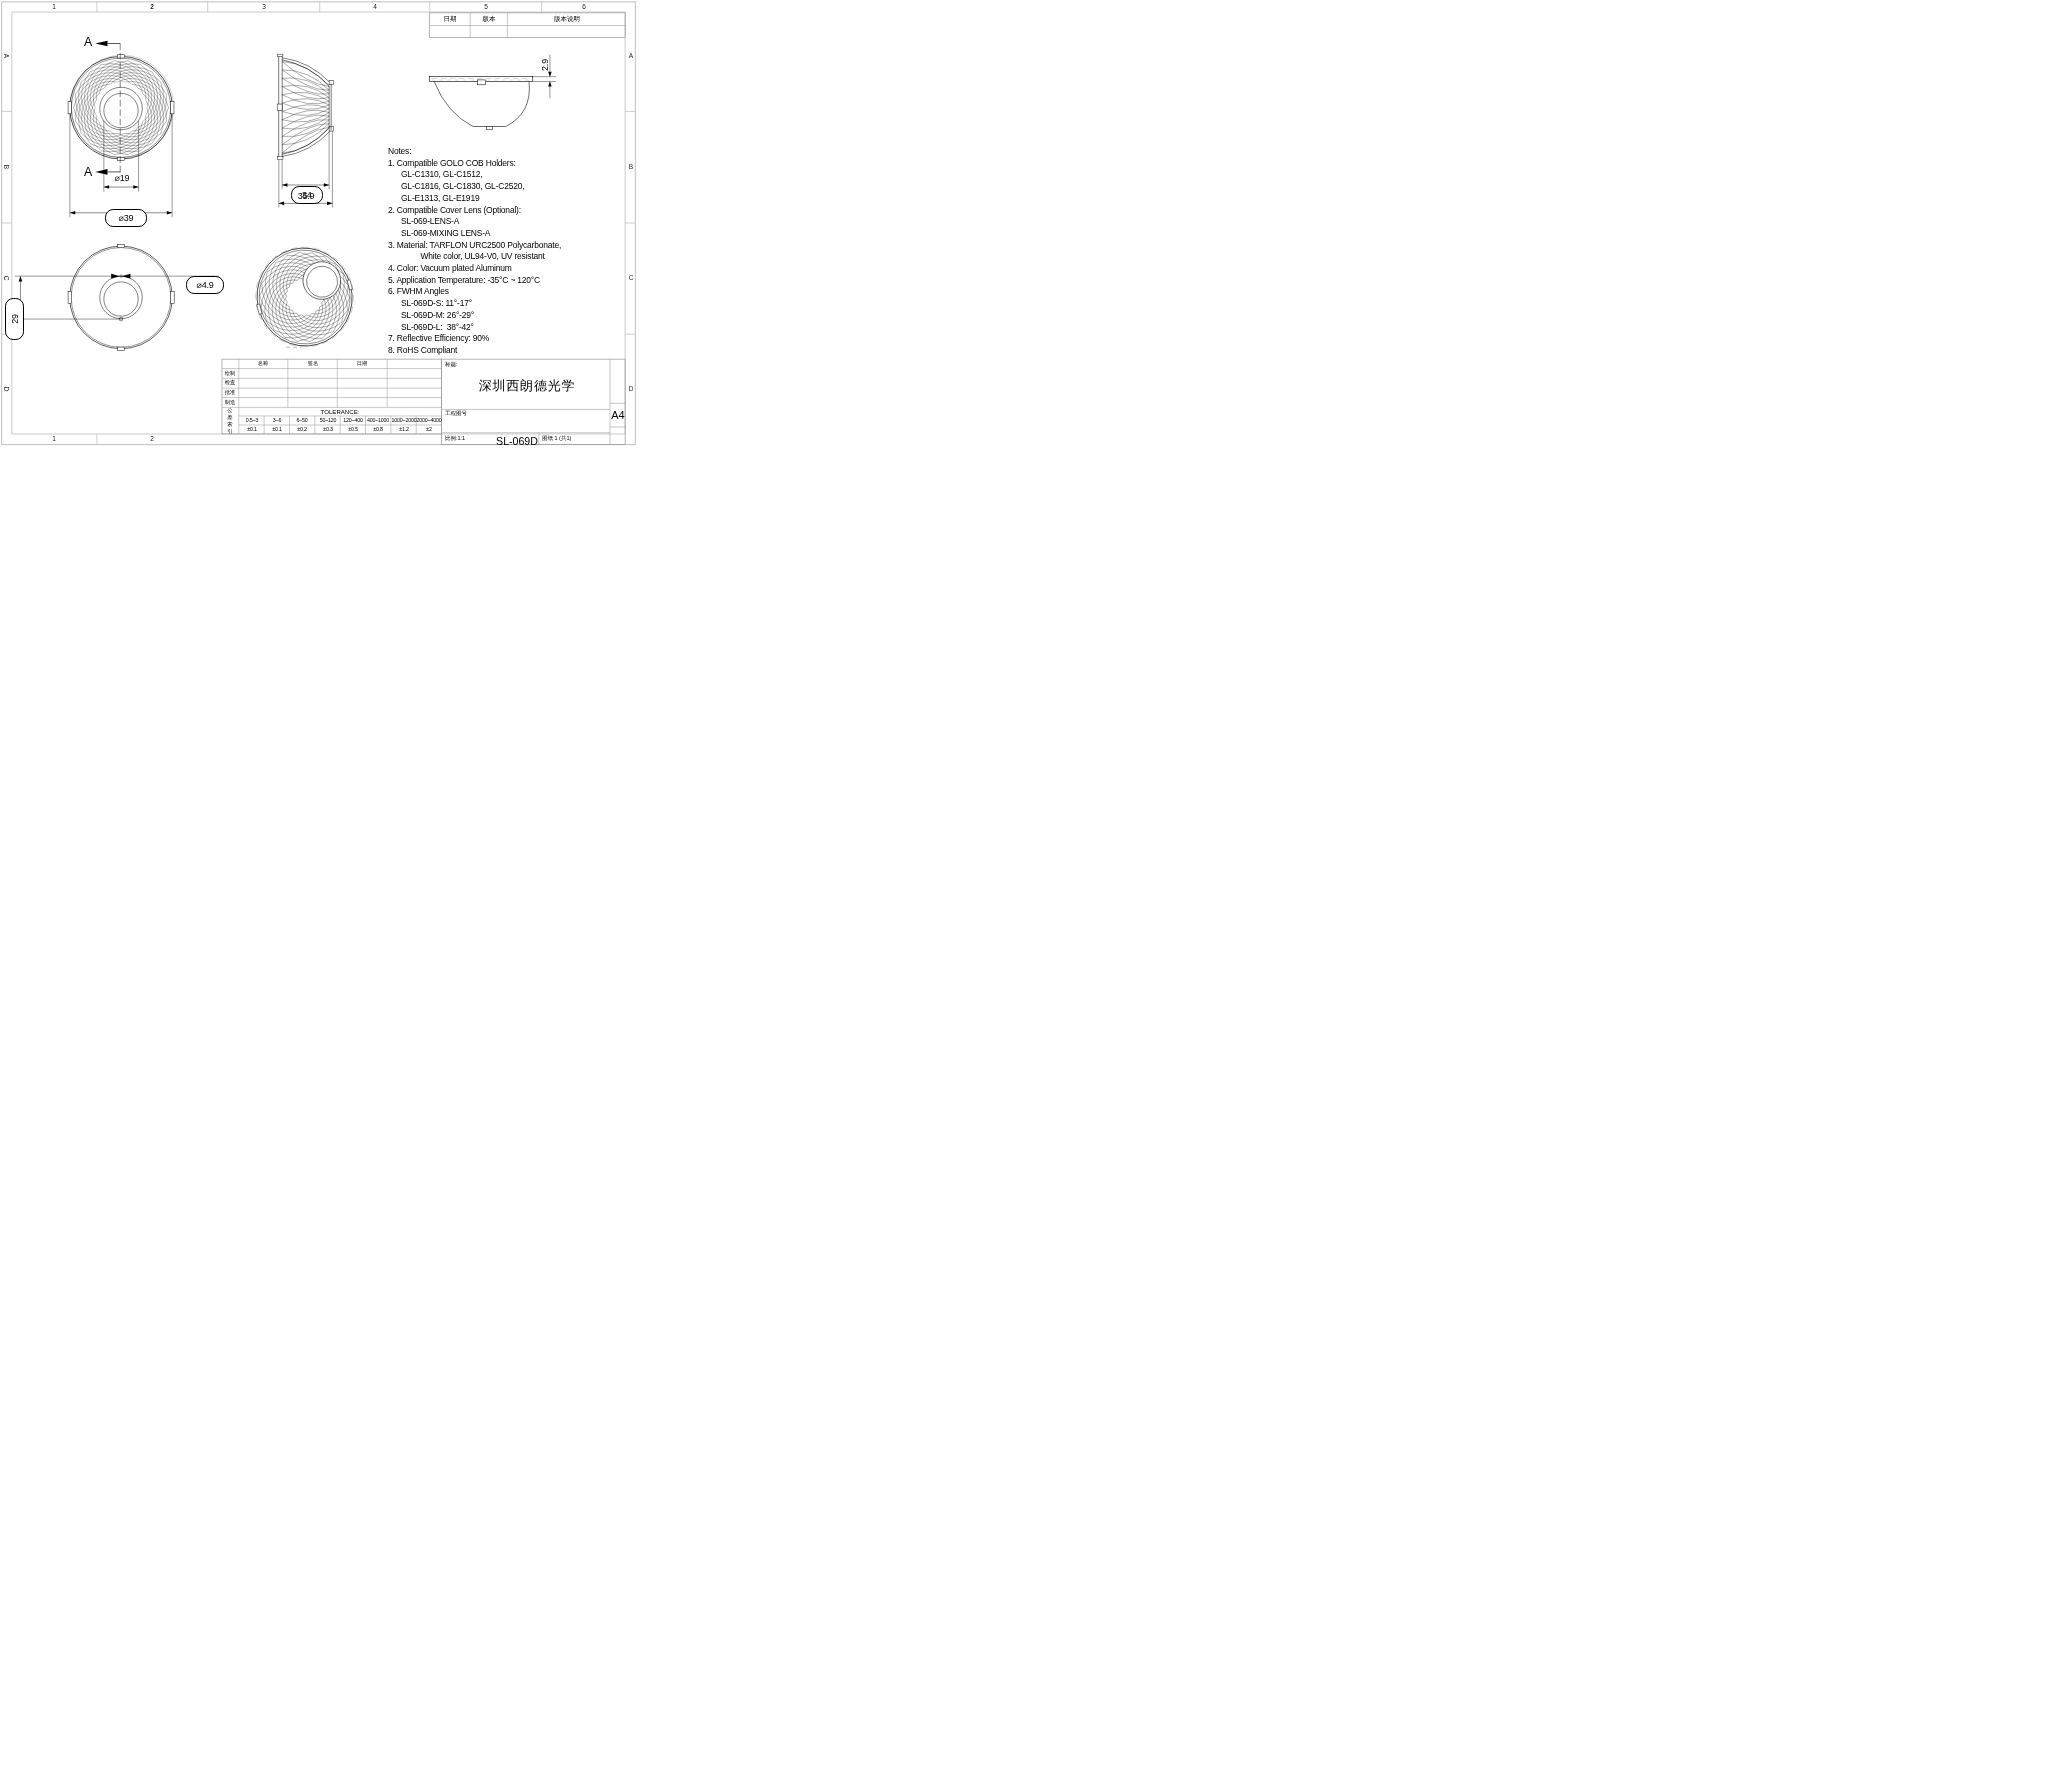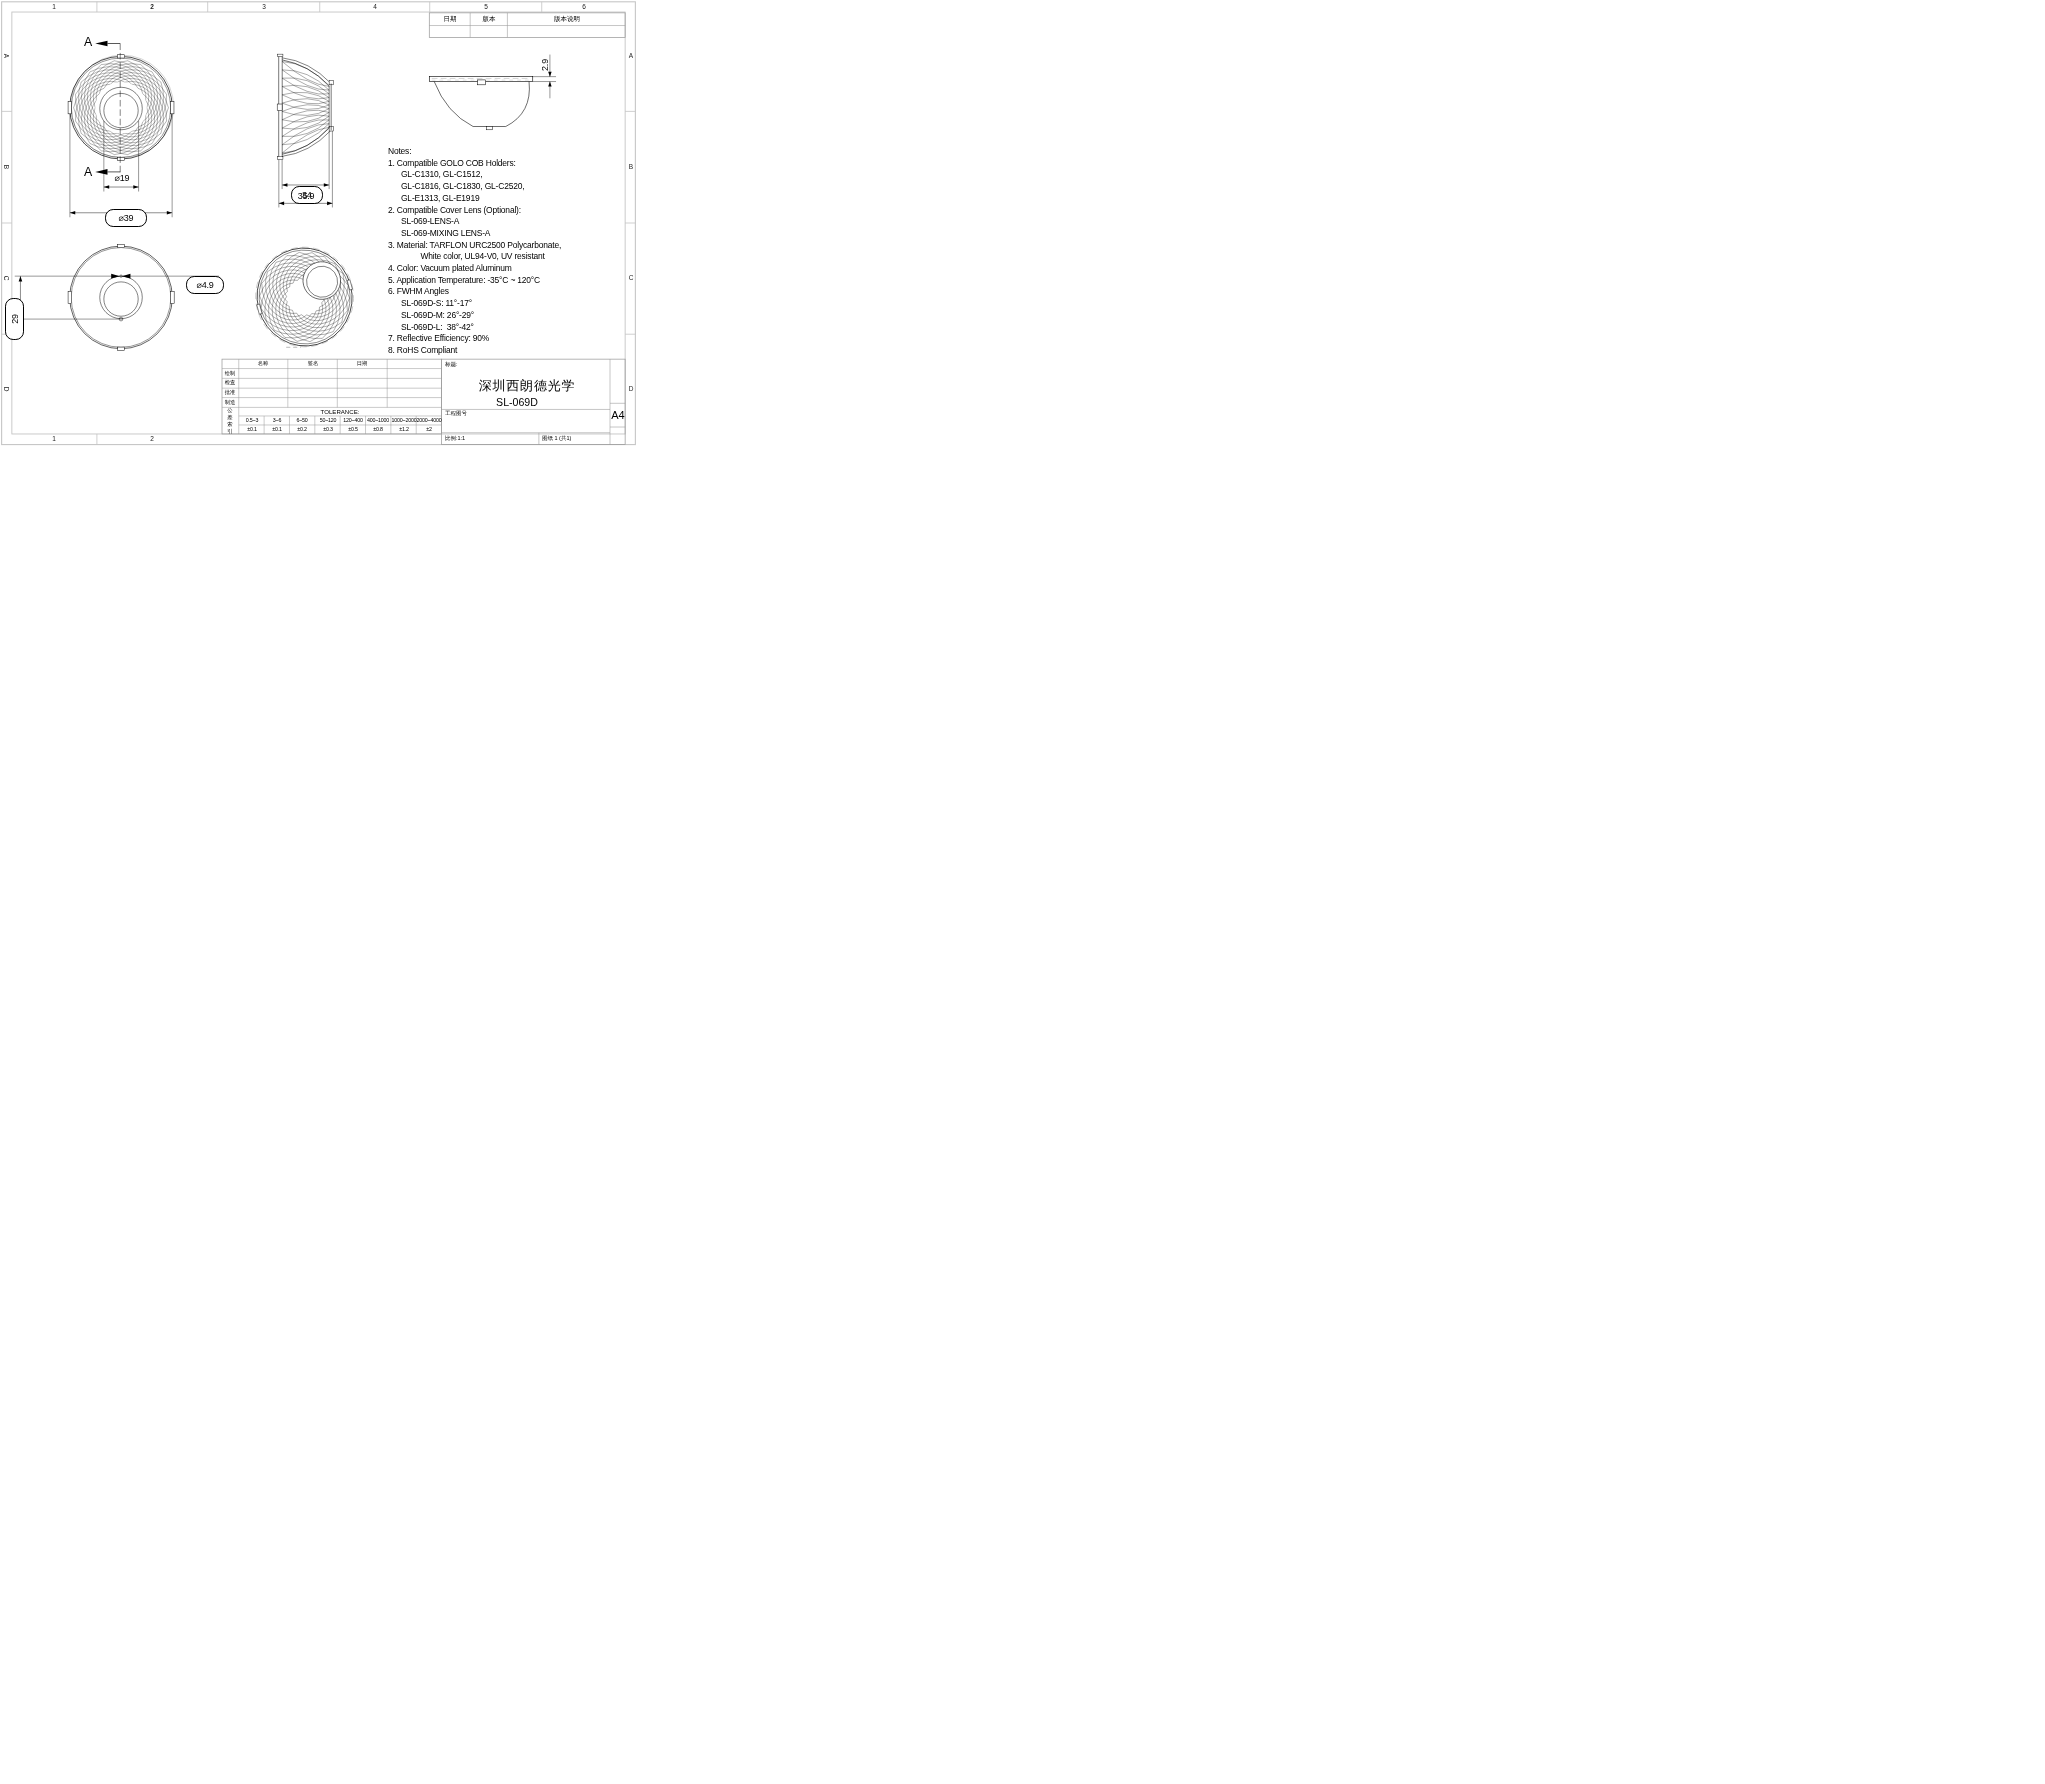--- a/index.html
+++ b/index.html
@@ -374,18 +374,18 @@
   <span class="t tolc" style="left:302px;top:430px">±0.2</span>
   <span class="t tolc" style="left:328px;top:430px">±0.3</span>
   <span class="t tolc" style="left:353px;top:430px">±0.5</span>
   <span class="t tolc" style="left:378px;top:430px">±0.8</span>
   <span class="t tolc" style="left:404px;top:430px">±1.2</span>
   <span class="t tolc" style="left:429px;top:430px">±2</span>
 
   <span class="tl small" style="left:445px;top:365px">标题:</span>
   <span class="t company" style="left:527px;top:385px">深圳西朗德光学</span>
   <span class="tl small" style="left:445px;top:414px">工程图号</span>
-  <span class="t dno" style="left:517px;top:402px">SL-069D</span>
+  <span class="t dno" style="left:517px;top:441px">SL-069D</span>
   <span class="t a4" style="left:618px;top:415px">A4</span>
   <span class="tl small" style="left:445px;top:439px">比例:1:1</span>
   <span class="tl small" style="left:542px;top:439px">图纸 1 (共1)</span>
 </div>
 
 
 </body></html>

